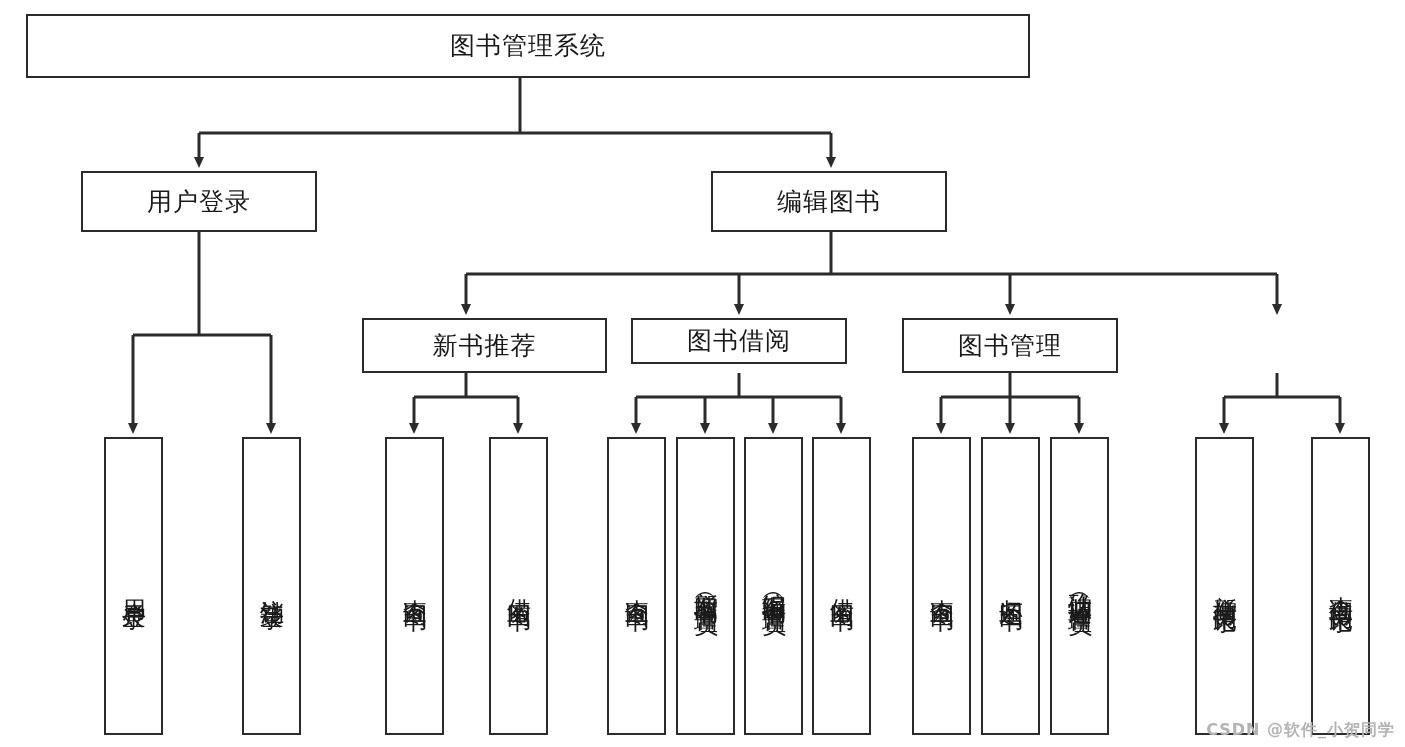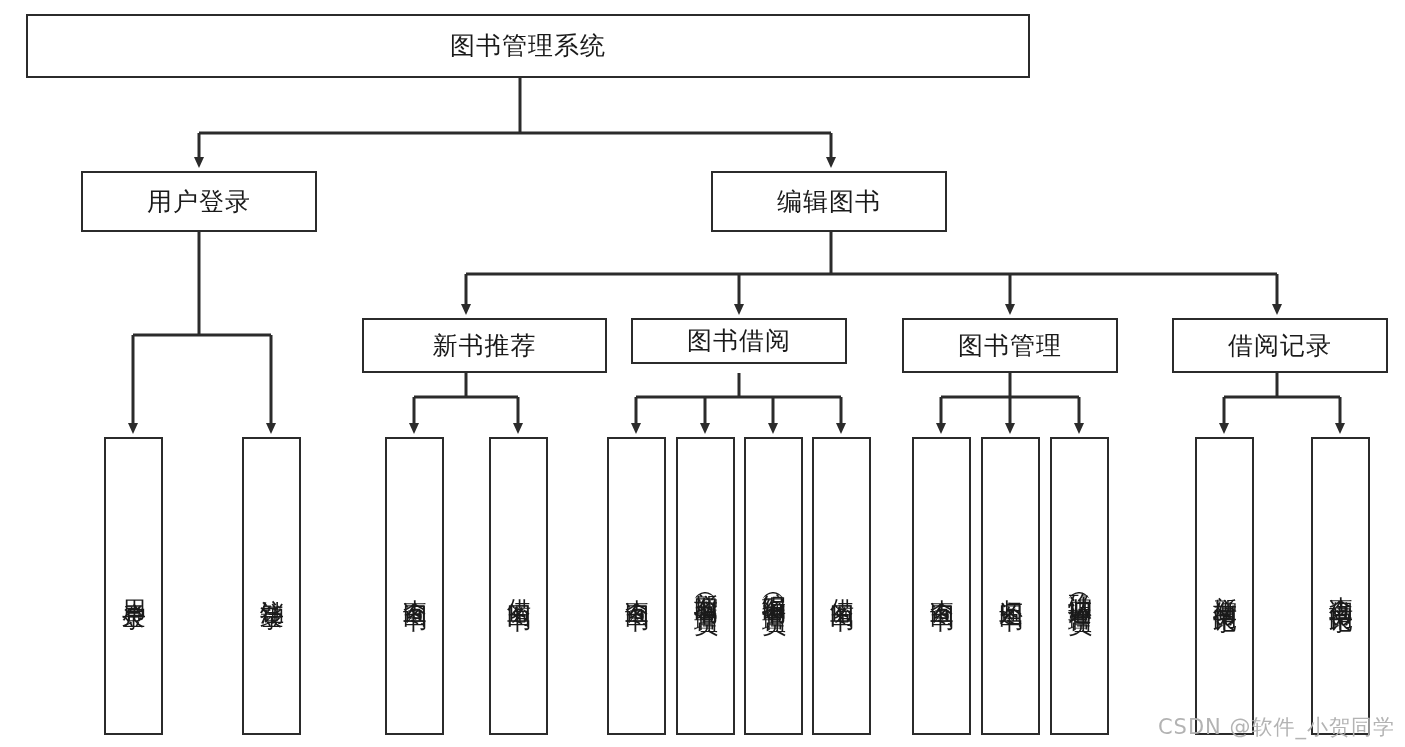--- a/index.html
+++ b/index.html
@@ -51,24 +51,25 @@
   .node.vert .vtext {
     writing-mode: vertical-rl;
     text-orientation: upright;
     display: block;
     white-space: nowrap;
   }
   .watermark {
     position: absolute;
     right: 10px;
     bottom: 6px;
-    font-size: 21px;
+    font-size: 16px;
     color: #b3b3b3;
     letter-spacing: 1px;
     white-space: nowrap;
+    font-weight: bold;
   }
 </style>
 </head>
 <body>
 
 <div id="canvas">
 
   <svg id="edges" viewBox="0 0 1405 747" xmlns="http://www.w3.org/2000/svg">
     <defs>
       <marker id="arrow" markerWidth="11" markerHeight="11" refX="1" refY="5" orient="auto" markerUnits="userSpaceOnUse">
@@ -132,23 +133,20 @@
 
   <div class="node horiz" style="left:362px; top:318px; width:245px; height:55px;">
     <span>新书推荐</span>
   </div>
   <div class="node horiz" style="left:631px; top:318px; width:216px; height:46px;">
     <span>图书借阅</span>
   </div>
   <div class="node horiz" style="left:902px; top:318px; width:216px; height:55px;">
     <span>图书管理</span>
   </div>
-  <div class="node horiz" style="left:1172px; top:318px; width:216px; height:55px;">
-    <span>借阅记录</span>
-  </div>
 
   <div class="node vert" style="left:104px; top:437px; width:59px; height:298px;">
     <span class="vtext">用户登录</span>
   </div>
   <div class="node vert" style="left:242px; top:437px; width:59px; height:298px;">
     <span class="vtext">注销登录</span>
   </div>
 
   <div class="node vert" style="left:385px; top:437px; width:59px; height:298px;">
     <span class="vtext">查询图书</span>

